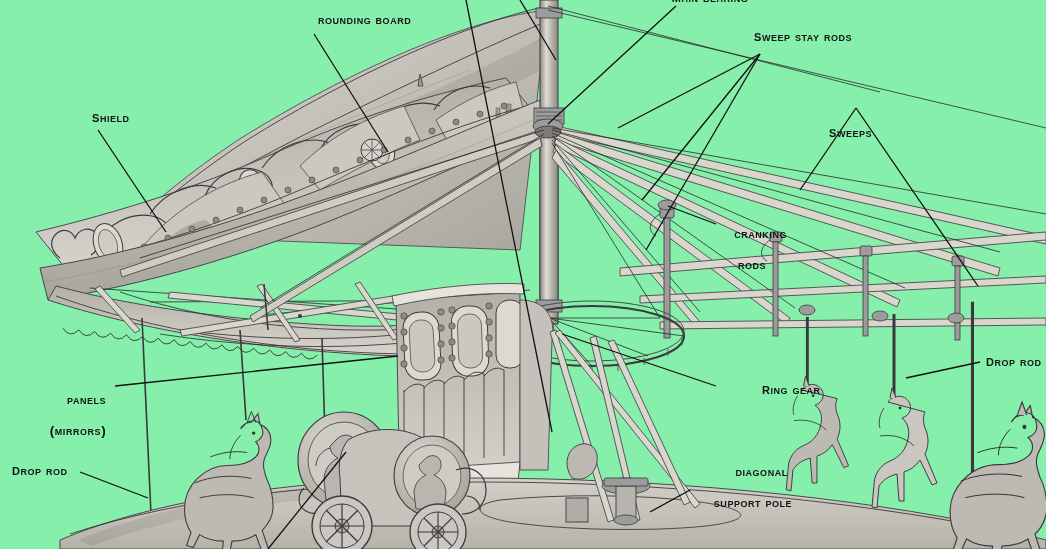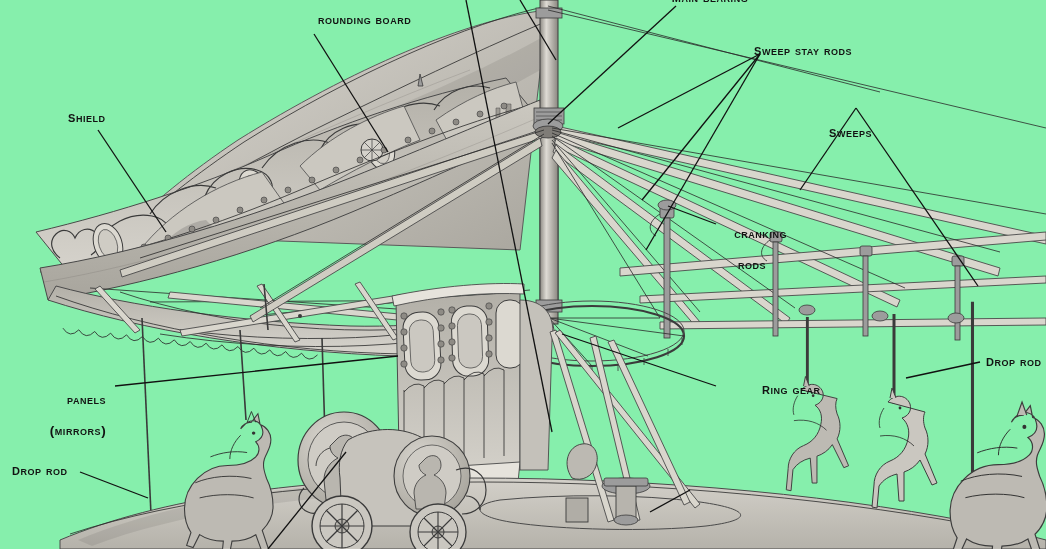--- a/index.html
+++ b/index.html
@@ -520,36 +520,40 @@
       <line x1="466" y1="0" x2="552" y2="432"></line>
     </g>
   </svg>
 
   <div class="label c lbl-multi" style="left:276px;top:-4px;width:160px;">
     <span>Rounding board</span>
   </div>
 
   <div class="label c" style="left:630px;top:-11px;width:160px;">Main bearing</div>
 
-  <div class="label" style="left:754px;top:42px;">Sweep stay rods</div>
+  <div class="label" style="left:754px;top:28px;">Sweep stay rods</div>
 
   <div class="label" style="left:829px;top:88px;margin-top:36px;">Sweeps</div>
 
-  <div class="label" style="left:68px;top:109px;">Shield</div>
+  <div class="label" style="left:92px;top:109px;">Shield</div>
 
   <div class="label c lbl-multi" style="left:32px;top:376px;width:92px;">
     <span>Panels</span>
     <span class="l2">(mirrors)</span>
   </div>
 
   <div class="label c lbl-multi" style="left:700px;top:210px;width:104px;">
     <span>Cranking</span>
     <span class="l2">rods</span>
   </div>
 
   <div class="label" style="left:12px;top:462px;">Drop rod</div>
 
   <div class="label" style="left:762px;top:381px;">Ring gear</div>
 
+  <div class="label c lbl-multi" style="left:683px;top:448px;width:140px;">
+    <span>Diagonal</span>
+    <span class="l2">support pole</span>
+  </div>
 
   <div class="label" style="left:986px;top:353px;">Drop rod</div>
 
 </div>
 
 </body></html>

